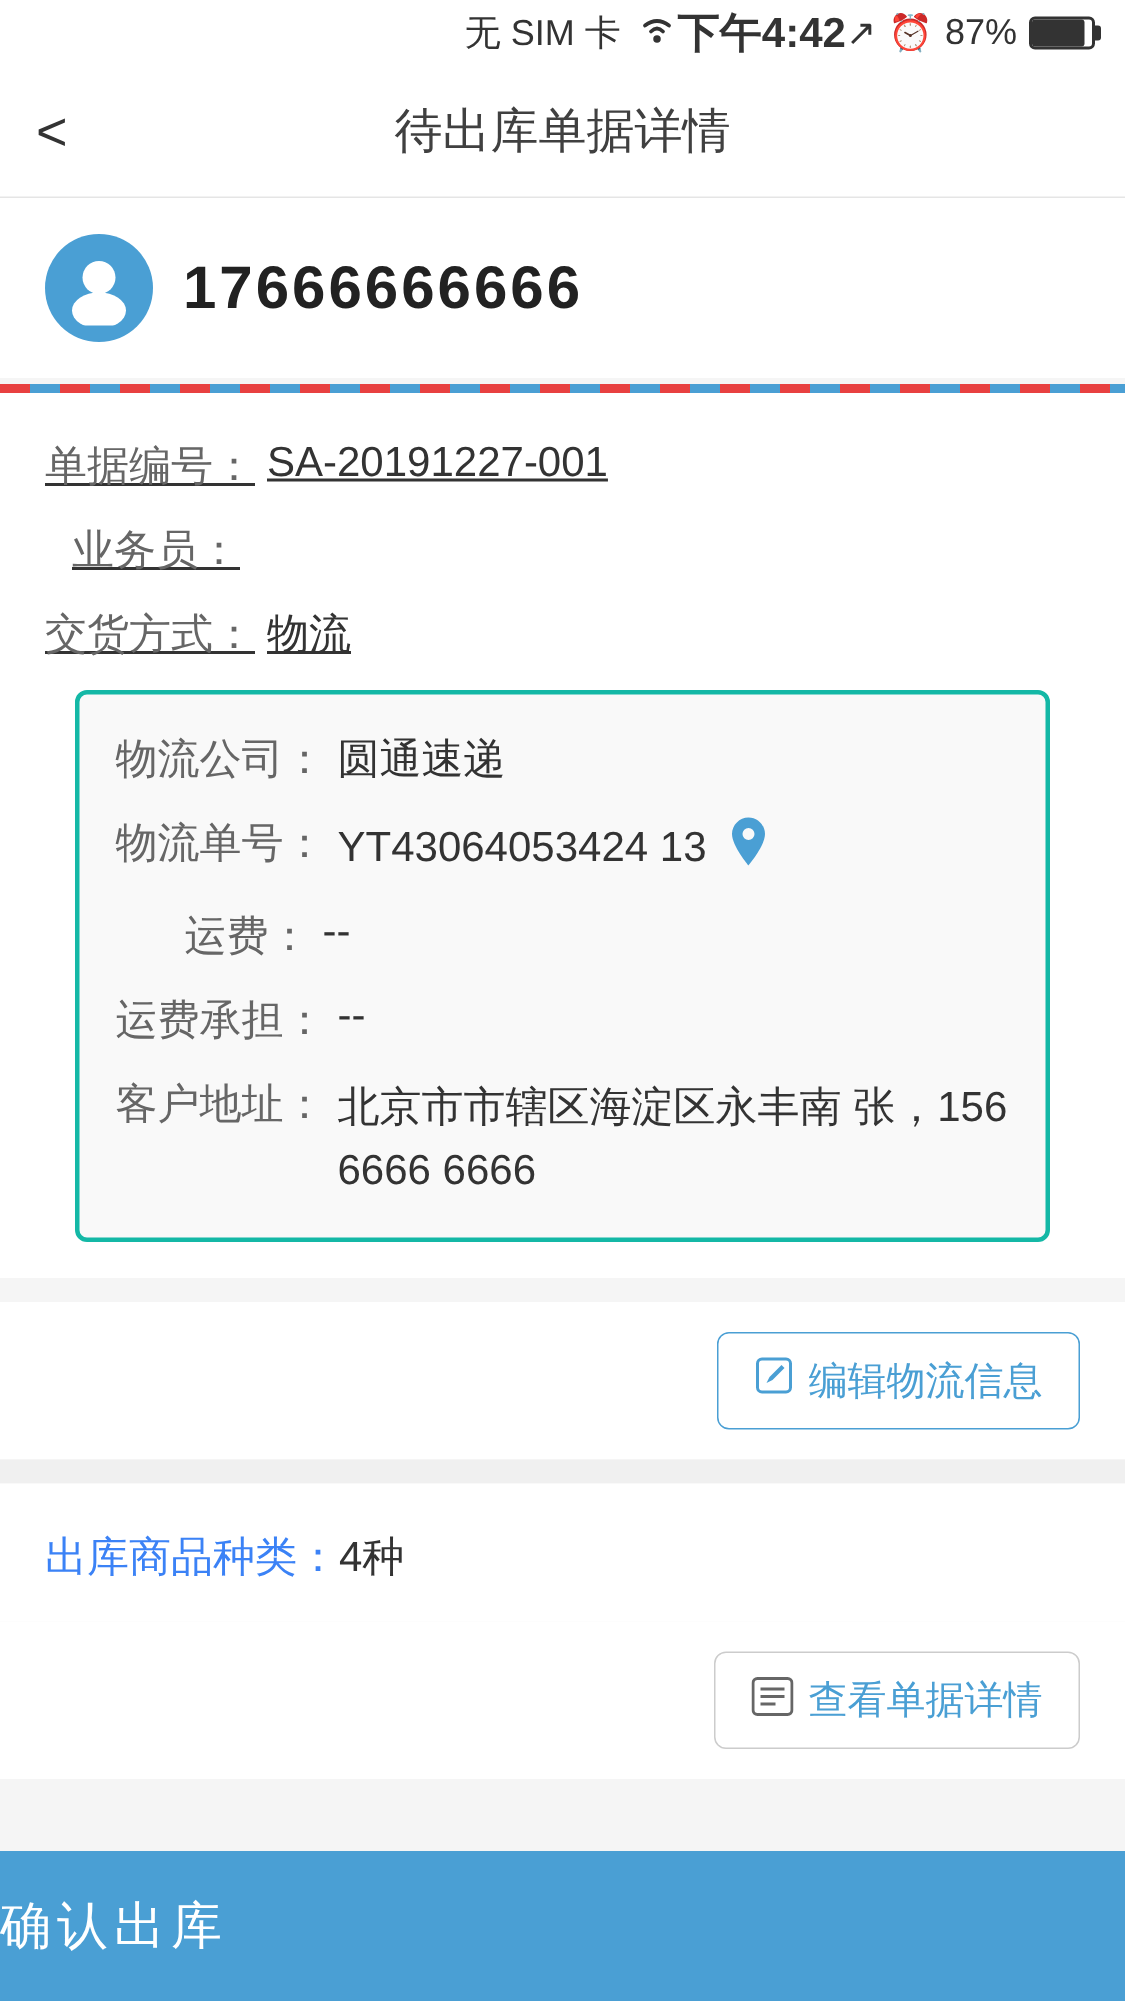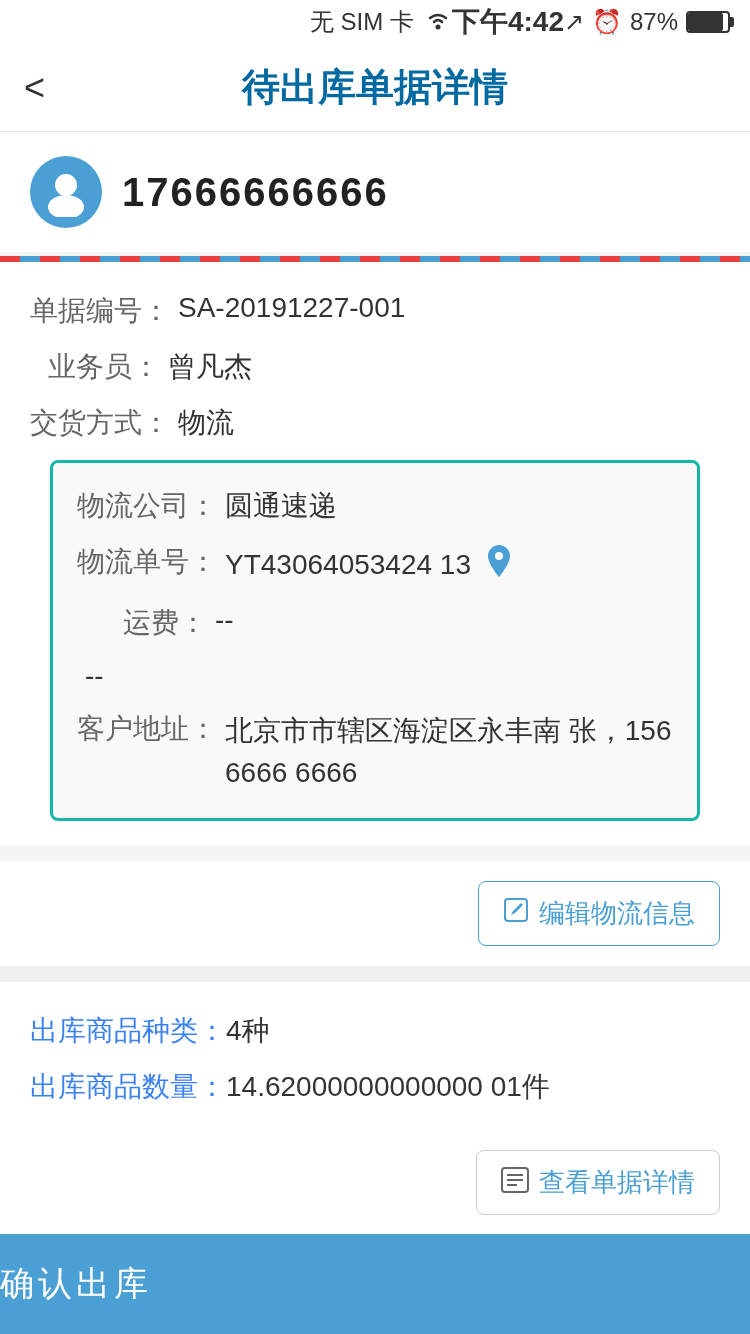--- a/index.html
+++ b/index.html
@@ -67,23 +67,23 @@
     }
     .nav-back {
       position: absolute;
       left: 24px;
       font-size: 36px;
       color: #333;
       cursor: pointer;
       font-weight: 300;
     }
     .nav-title {
-      font-size: 38px;
-      font-weight: 700;
-      color: #0369a1;
+      font-size: 32px;
+      font-weight: 400;
+      color: #404040;
     }
 
     
     .user-section {
       background: #fff;
       padding: 24px 30px;
       display: flex;
       align-items: center;
       gap: 20px;
       margin-bottom: 4px;
@@ -125,20 +125,21 @@
     .info-section {
       background: #fff;
       padding: 30px 30px 24px 30px;
       margin-bottom: 16px;
     }
     .info-row {
       display: flex;
       align-items: flex-start;
       margin-bottom: 18px;
       font-size: 28px;
+      text-decoration: underline;
     }
     .info-row:last-child { margin-bottom: 0; }
     .info-label {
       color: #666;
       min-width: 130px;
       text-align: right;
       flex-shrink: 0;
     }
     .info-value {
       color: #333;
@@ -321,21 +322,20 @@
 
   <div class="dashed-divider"></div>
 
   <div class="info-section">
     <div class="info-row">
       <span class="info-label">单据编号：</span>
       <span class="info-value">SA-20191227-001</span>
     </div>
     <div class="info-row">
       <span class="info-label">业务员：</span>
-      <span class="info-value">曾凡杰</span>
     </div>
     <div class="info-row">
       <span class="info-label">交货方式：</span>
       <span class="info-value">物流</span>
     </div>
 
     <div class="logistics-card">
       <div class="logistics-row">
         <span class="logistics-label">物流公司：</span>
         <span class="logistics-value">圆通速递</span>
@@ -349,20 +349,21 @@
               <path d="M16 2C10 2 5 7 5 13c0 8 11 21 11 21s11-13 11-21c0-6-5-11-11-11zm0 15a4 4 0 1 1 0-8 4 4 0 0 1 0 8z"></path>
             </svg>
           </span>
         </span>
       </div>
       <div class="logistics-row">
         <span class="logistics-label">运费：</span>
         <span class="logistics-value">--</span>
       </div>
       <div class="logistics-row">
+        <span class="logistics-label">运费承担：</span>
         <span class="logistics-value">--</span>
       </div>
       <div class="logistics-row">
         <span class="logistics-label">客户地址：</span>
         <span class="address-value">北京市市辖区海淀区永丰南  张，156 6666 6666</span>
       </div>
     </div>
   </div>
 
   <div class="edit-btn-row">
@@ -376,24 +377,20 @@
       <span>编辑物流信息</span>
     </button>
   </div>
 
   <div class="gray-divider"></div>
 
   <div class="goods-section">
     <div class="goods-row">
       <span class="goods-label">出库商品种类：</span>
       <span class="goods-value">4种</span>
-    </div>
-    <div class="goods-row">
-      <span class="goods-label">出库商品数量：</span>
-      <span class="goods-value">14.62000000000000 01件</span>
     </div>
   </div>
 
   <div class="view-detail-row">
     <button class="view-detail-btn">
       <span>
         <svg width="28" height="26" viewBox="0 0 28 26" fill="none" stroke="#666" stroke-width="2">
           <rect x="1" y="1" width="26" height="24" rx="3"></rect>
           <line x1="6" y1="8" x2="22" y2="8"></line>
           <line x1="6" y1="13" x2="22" y2="13"></line>

